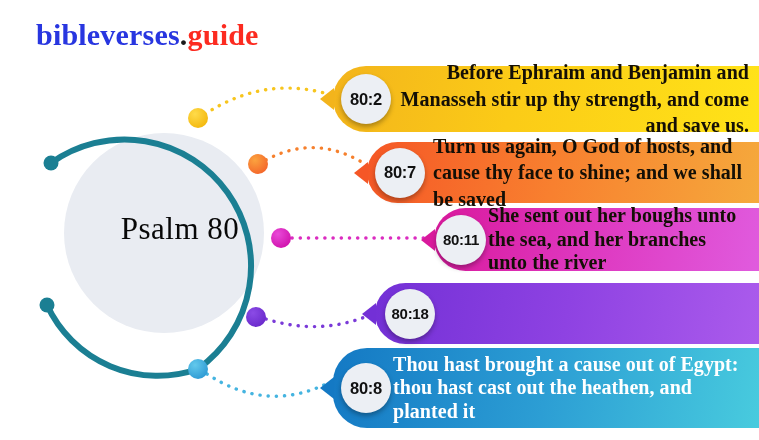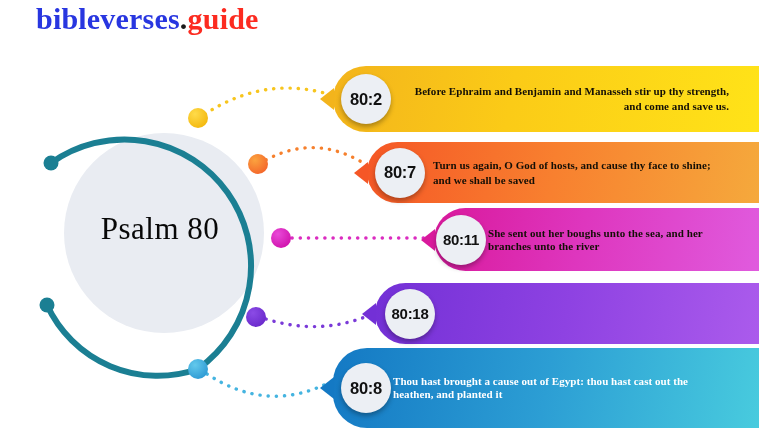--- a/index.html
+++ b/index.html
@@ -16,21 +16,21 @@
     width: 759px;
     height: 440px;
     background: #ffffff;
     overflow: hidden;
   }
 
   
   .logo {
     position: absolute;
     left: 36px;
-    top: 4px;
+    top: 20px;
     font-family: "Liberation Serif", "DejaVu Serif", serif;
     font-size: 30px;
     font-weight: 700;
     letter-spacing: .2px;
     white-space: nowrap;
     line-height: 1;
   }
   .logo .part-a { color: #2836E0; }
   .logo .part-dot { color: #1a1a1a; }
   .logo .part-b { color: #FC2B20; }
@@ -39,21 +39,21 @@
   .hub-svg {
     position: absolute;
     left: 0;
     top: 0;
     width: 759px;
     height: 440px;
     pointer-events: none;
   }
   .hub-label {
     position: absolute;
-    left: 60px;
+    left: 80px;
     top: 213px;
     width: 200px;
     text-align: center;
     font-family: "Liberation Serif", "DejaVu Serif", serif;
     font-size: 31px;
     font-weight: 400;
     color: #080808;
     letter-spacing: .5px;
     line-height: 1;
   }
@@ -93,23 +93,23 @@
     font-family: "Liberation Sans", "DejaVu Sans", sans-serif;
     font-size: 16.5px;
     font-weight: 700;
     color: #111111;
     letter-spacing: -.3px;
     z-index: 3;
   }
   .badge.wide { font-size: 15px; }
   .verse-text {
     flex: 1 1 auto;
-    padding: 0 30px 0 8px;
-    font-family: "Liberation Serif", "DejaVu Serif", serif;
-    font-size: 11px;
+    padding: 0 10px 0 8px;
+    font-family: "Liberation Serif", "DejaVu Serif", serif;
+    font-size: 20px;
     font-weight: 700;
     line-height: 1.32;
     letter-spacing: .05px;
   }
   .verse-text.tight { line-height: 1.17; padding-left: 2px; }
   .dark-text { color: #140F06; }
   .light-text { color: #FFFFFF; }
 
   
   #card-1 {

